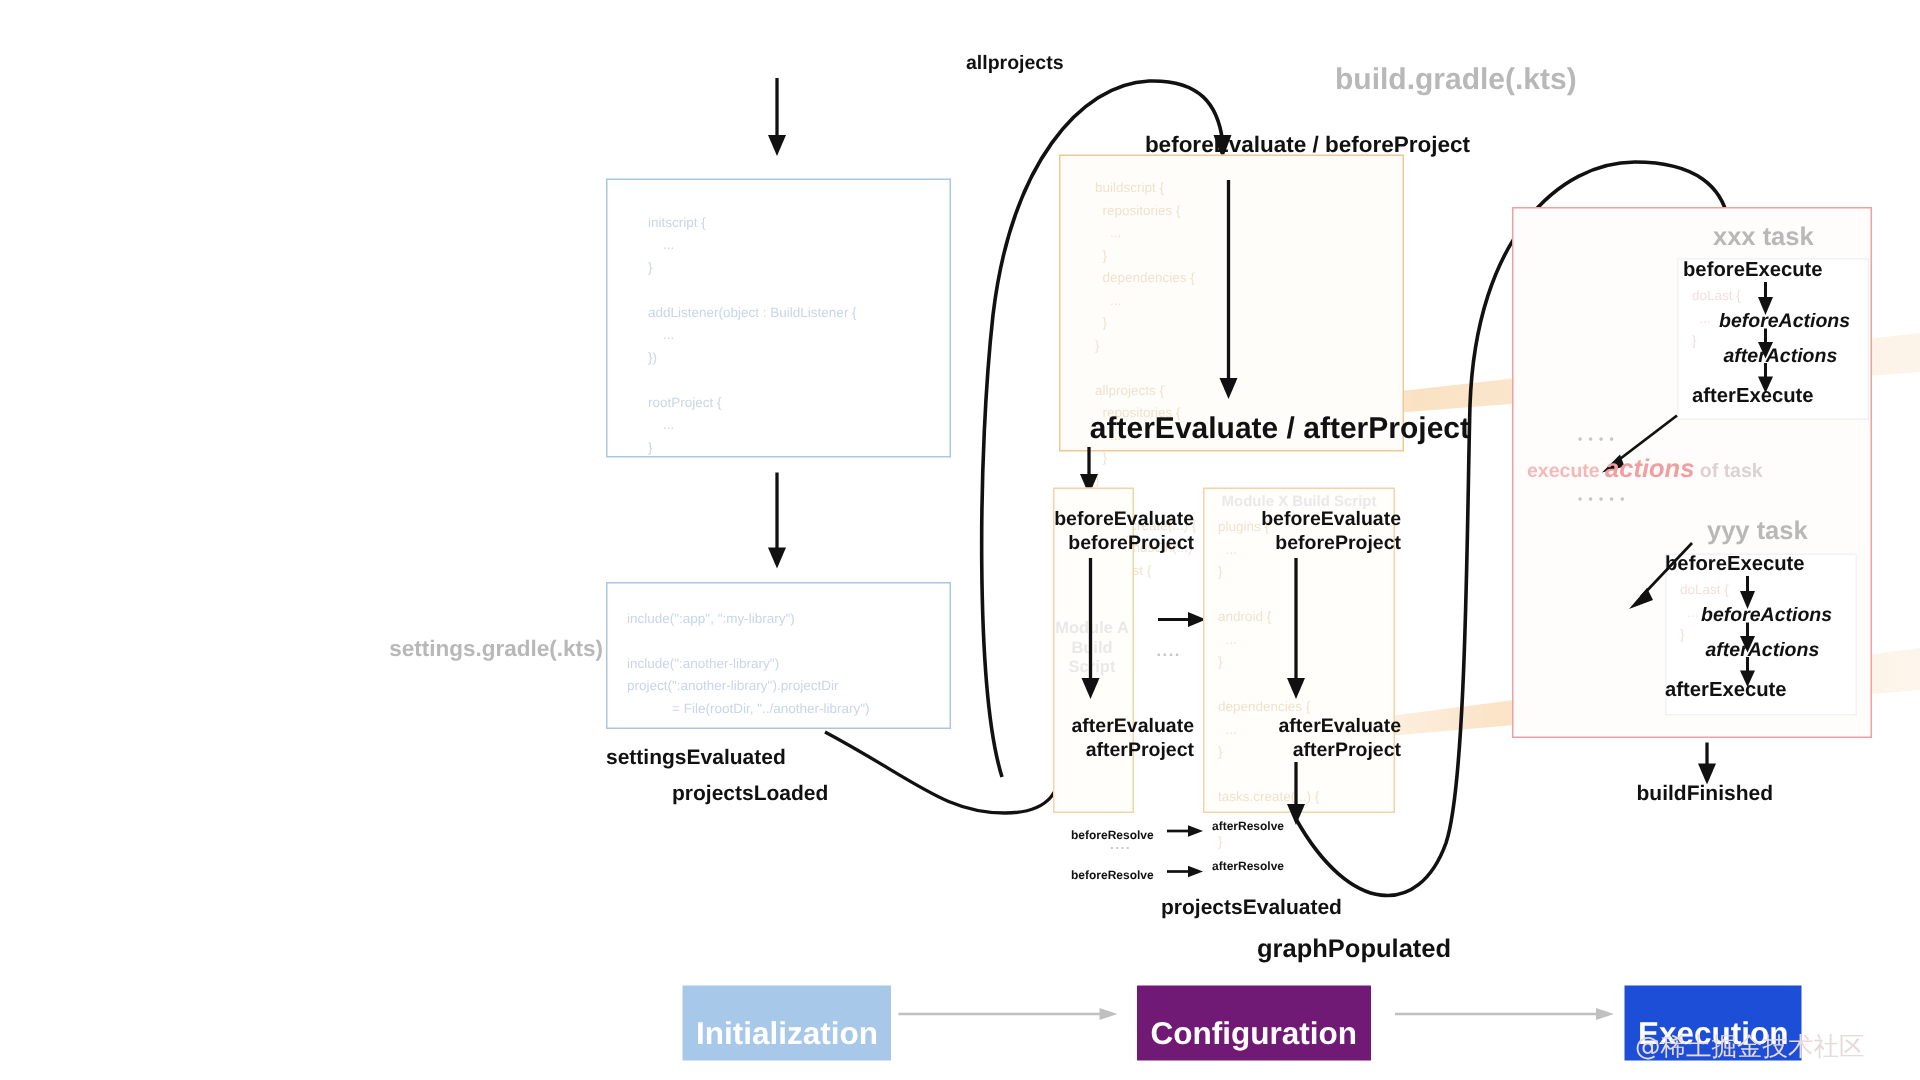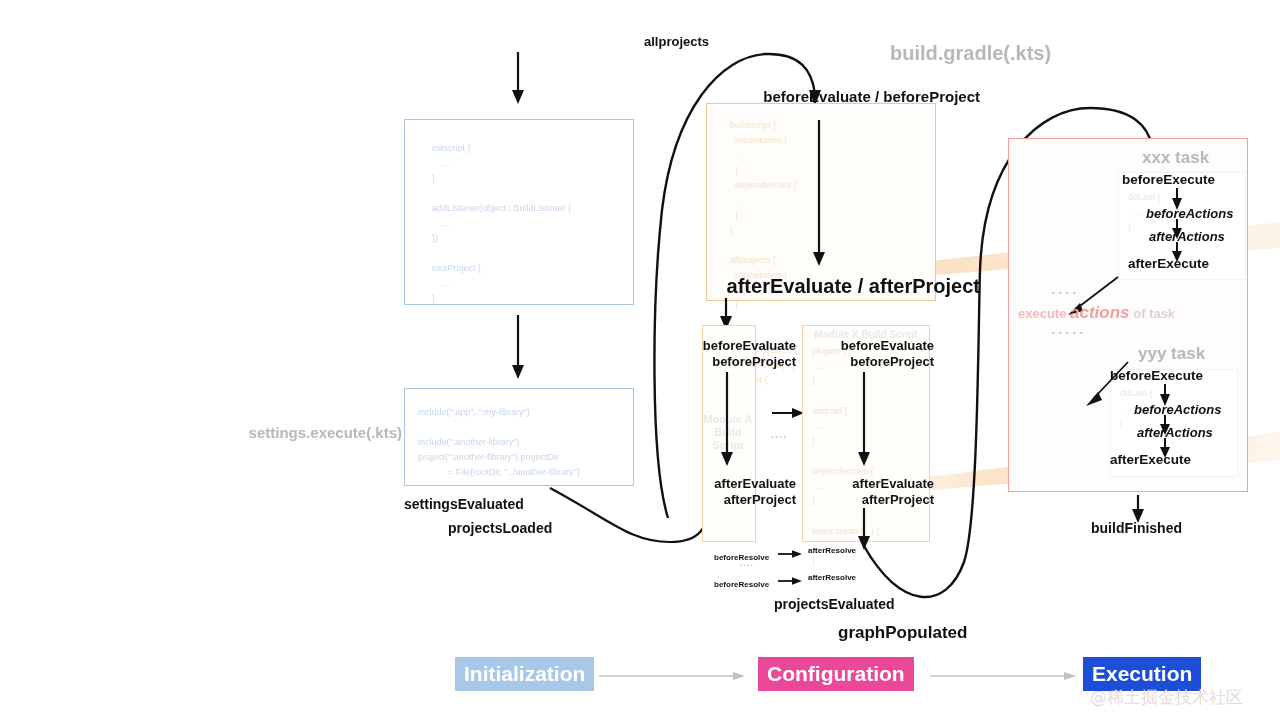--- a/index.html
+++ b/index.html
@@ -20,21 +20,21 @@
 
   
   .box-blue{border:1px solid #aac6e6;background:#ffffff;}
   .box-amber{border:1px solid #f0c891;background:#fffdfa;}
   .box-amber-soft{border:1px solid #f3d4a8;background:#fffefb;}
   .box-red{border:1px solid #f0a0a0;background:#fffdfc;}
   .box-faint{border:1px solid #f2f2f2;background:#ffffff;}
 
   .phase{
     display:inline-block;color:#ffffff;font-weight:bold;font-size:21px;
-    padding:4px 9px 4px 9px;line-height:26px;
+    padding:20px 9px 4px 9px;line-height:26px;
   }
   .watermark{color:#e7dada;font-size:17px;font-family:"DejaVu Sans",sans-serif;}
   .tiny{font-size:8px;font-weight:bold;color:#111;}
   .sm{font-size:13px;font-weight:bold;color:#111;font-style:italic;}
   .dots{color:#c7c7c7;font-weight:bold;letter-spacing:1px;}
   .faintlabel{color:#e9e9e9;font-weight:bold;text-align:center;line-height:13px;font-size:11px;}
 </style>
 </head>
 <body>
 
@@ -74,21 +74,21 @@
 
 rootProject {
     ...
 }</div>
 
 <svg class="abs" style="left:500px;top:315px;width:40px;height:72px;">
   <line x1="18" y1="0" x2="18" y2="52" stroke="#111" stroke-width="2.2"></line>
   <polygon points="18,64 12,50 24,50" fill="#111"></polygon>
 </svg>
 
-<div class="abs gray-title" style="left:182px;top:424px;width:220px;text-align:right;font-size:15px;">settings.execute(.kts)</div>
+<div class="abs gray-title" style="left:182px;top:424px;width:220px;text-align:right;font-size:15px;">settings.gradle(.kts)</div>
 
 <div class="abs box-blue" style="left:404px;top:388px;width:228px;height:96px;"></div>
 <div class="abs code" style="left:418px;top:405px;width:220px;">include(":app", ":my-library")
 
 include(":another-library")
 project(":another-library").projectDir
             = File(rootDir, "../another-library")</div>
 
 <div class="abs bold" style="left:404px;top:496px;font-size:14px;">settingsEvaluated</div>
 <div class="abs bold" style="left:448px;top:520px;font-size:14px;">projectsLoaded</div>
@@ -297,21 +297,21 @@
   <polygon points="10,28 4,14 16,14" fill="#111"></polygon>
 </svg>
 <div class="abs bold" style="left:1091px;top:520px;font-size:14px;">buildFinished</div>
 
 <div class="abs" style="left:455px;top:657px;width:760px;height:40px;">
   <span class="phase" style="position:absolute;left:0;top:0;background:#a8c8ea;">Initialization</span>
   <svg class="abs" style="left:144px;top:14px;width:150px;height:12px;">
     <line x1="0" y1="5" x2="136" y2="5" stroke="#c0c0c0" stroke-width="1.6"></line>
     <polygon points="146,5 134,1 134,9" fill="#c0c0c0"></polygon>
   </svg>
-  <span class="phase" style="position:absolute;left:303px;top:0;background:#ec4899;">Configuration</span>
+  <span class="phase" style="position:absolute;left:303px;top:0;background:#701a75;">Configuration</span>
   <svg class="abs" style="left:475px;top:14px;width:150px;height:12px;">
     <line x1="0" y1="5" x2="136" y2="5" stroke="#c0c0c0" stroke-width="1.6"></line>
     <polygon points="146,5 134,1 134,9" fill="#c0c0c0"></polygon>
   </svg>
   <span class="phase" style="position:absolute;left:628px;top:0;background:#1d4ed8;">Execution</span>
 </div>
 
 <div class="abs watermark" style="left:1090px;top:686px;">@稀土掘金技术社区</div>
 
 </body></html>

